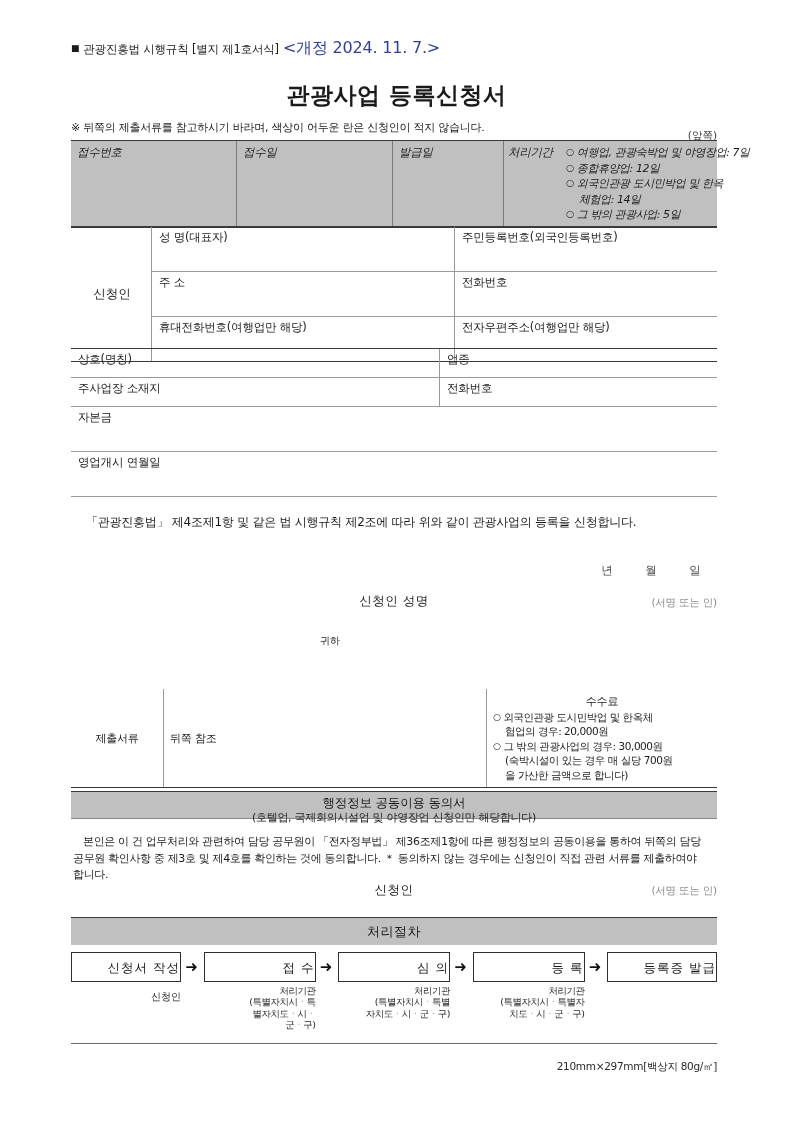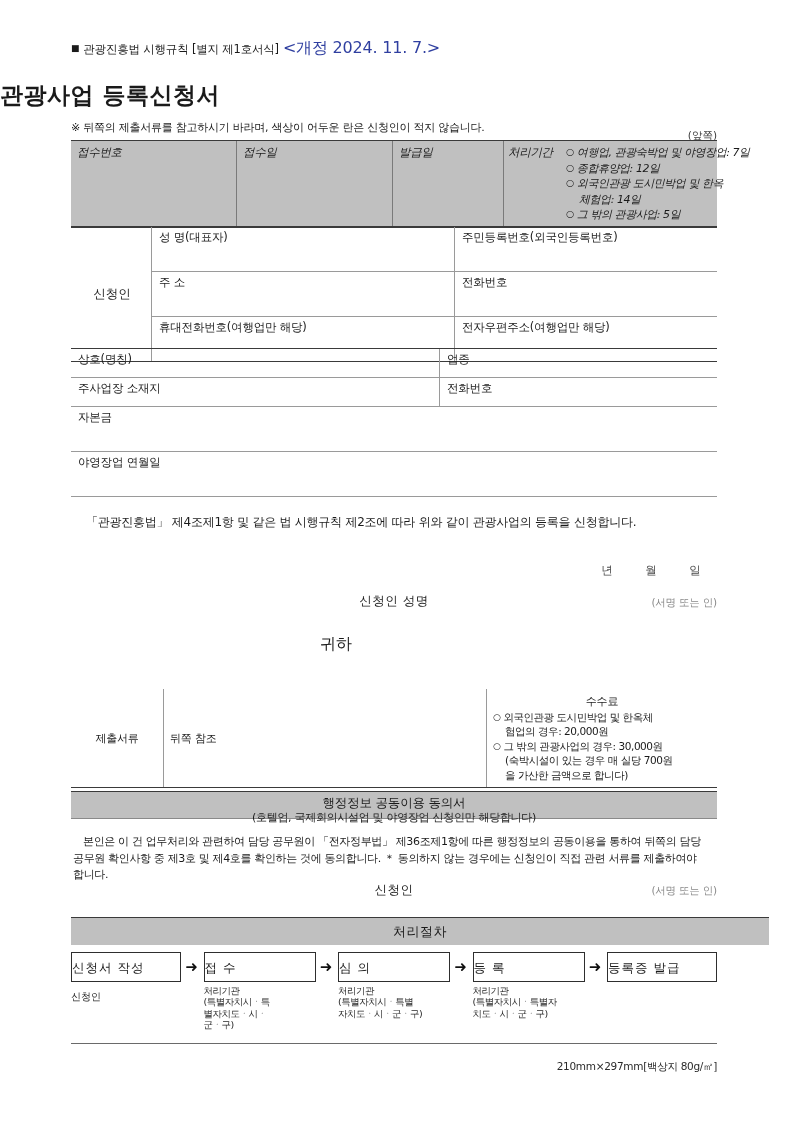--- a/index.html
+++ b/index.html
@@ -39,21 +39,21 @@
     font-size: 16px;
     margin-left: 4px;
   }
 
   
   .doctitle {
     position: absolute;
     left: 0;
     top: 80px;
     width: 793px;
-    text-align: left;
+    text-align: center;
     font-size: 23px;
     font-weight: bold;
     letter-spacing: 0.5px;
   }
 
   
   .notice {
     position: absolute;
     left: 71px;
     top: 120px;
@@ -210,21 +210,21 @@
     top: 610px;
     font-size: 15px;
     font-weight: bold;
     line-height: 1.38;
     letter-spacing: 0.2px;
   }
   .gwiha {
     position: absolute;
     left: 320px;
     top: 634px;
-    font-size: 16px;
+    font-size: 10px;
     letter-spacing: 0px;
   }
 
   
   .submit {
     position: absolute;
     left: 71px;
     top: 689px;
     width: 646px;
     border-bottom: 1.6px solid #3a3a3a;
@@ -287,41 +287,41 @@
   .consent-sign .seal {
     position: absolute; right: 0; top: 2px;
     font-size: 10.5px; color: #8a8a8a; letter-spacing: -0.2px;
   }
 
   
   .proc-head {
     position: absolute;
     left: 71px;
     top: 917px;
-    width: 698px;
+    width: 646px;
     height: 28px;
     background: #c0c0c0;
     border-top: 1.6px solid #3a3a3a;
     box-sizing: border-box;
     text-align: center;
     font-size: 13px;
     letter-spacing: 0.5px;
     padding-top: 5px;
   }
   .flow {
     position: absolute;
     left: 71px;
     top: 952px;
     width: 646px;
     height: 80px;
   }
   .flow-step {
     position: absolute;
     top: 0;
-    text-align: left;
+    text-align: right;
   }
   .flow-box {
     border: 1.4px solid #2e2e2e;
     height: 30px;
     line-height: 30px;
     font-size: 12.5px;
     letter-spacing: 1px;
     background: #fff;
     box-sizing: border-box;
   }
@@ -454,21 +454,21 @@
           <span>전화번호</span>
         </td>
       </tr>
       <tr class="tall">
         <td class="noright" colspan="2">
           <span>자본금</span>
         </td>
       </tr>
       <tr class="tall">
         <td class="noright" colspan="2">
-          <span>야영장업 연월일</span>
+          <span>영업개시 연월일</span>
         </td>
       </tr>
     </tbody>
       </table>
   </div>
 
   <div class="statement">「관광진흥법」 제4조제1항 및 같은 법 시행규칙 제2조에 따라 위와 같이 관광사업의 등록을 신청합니다.</div>
 
   <div class="datebar">
     <span>년</span><span>월</span><span>일</span>

